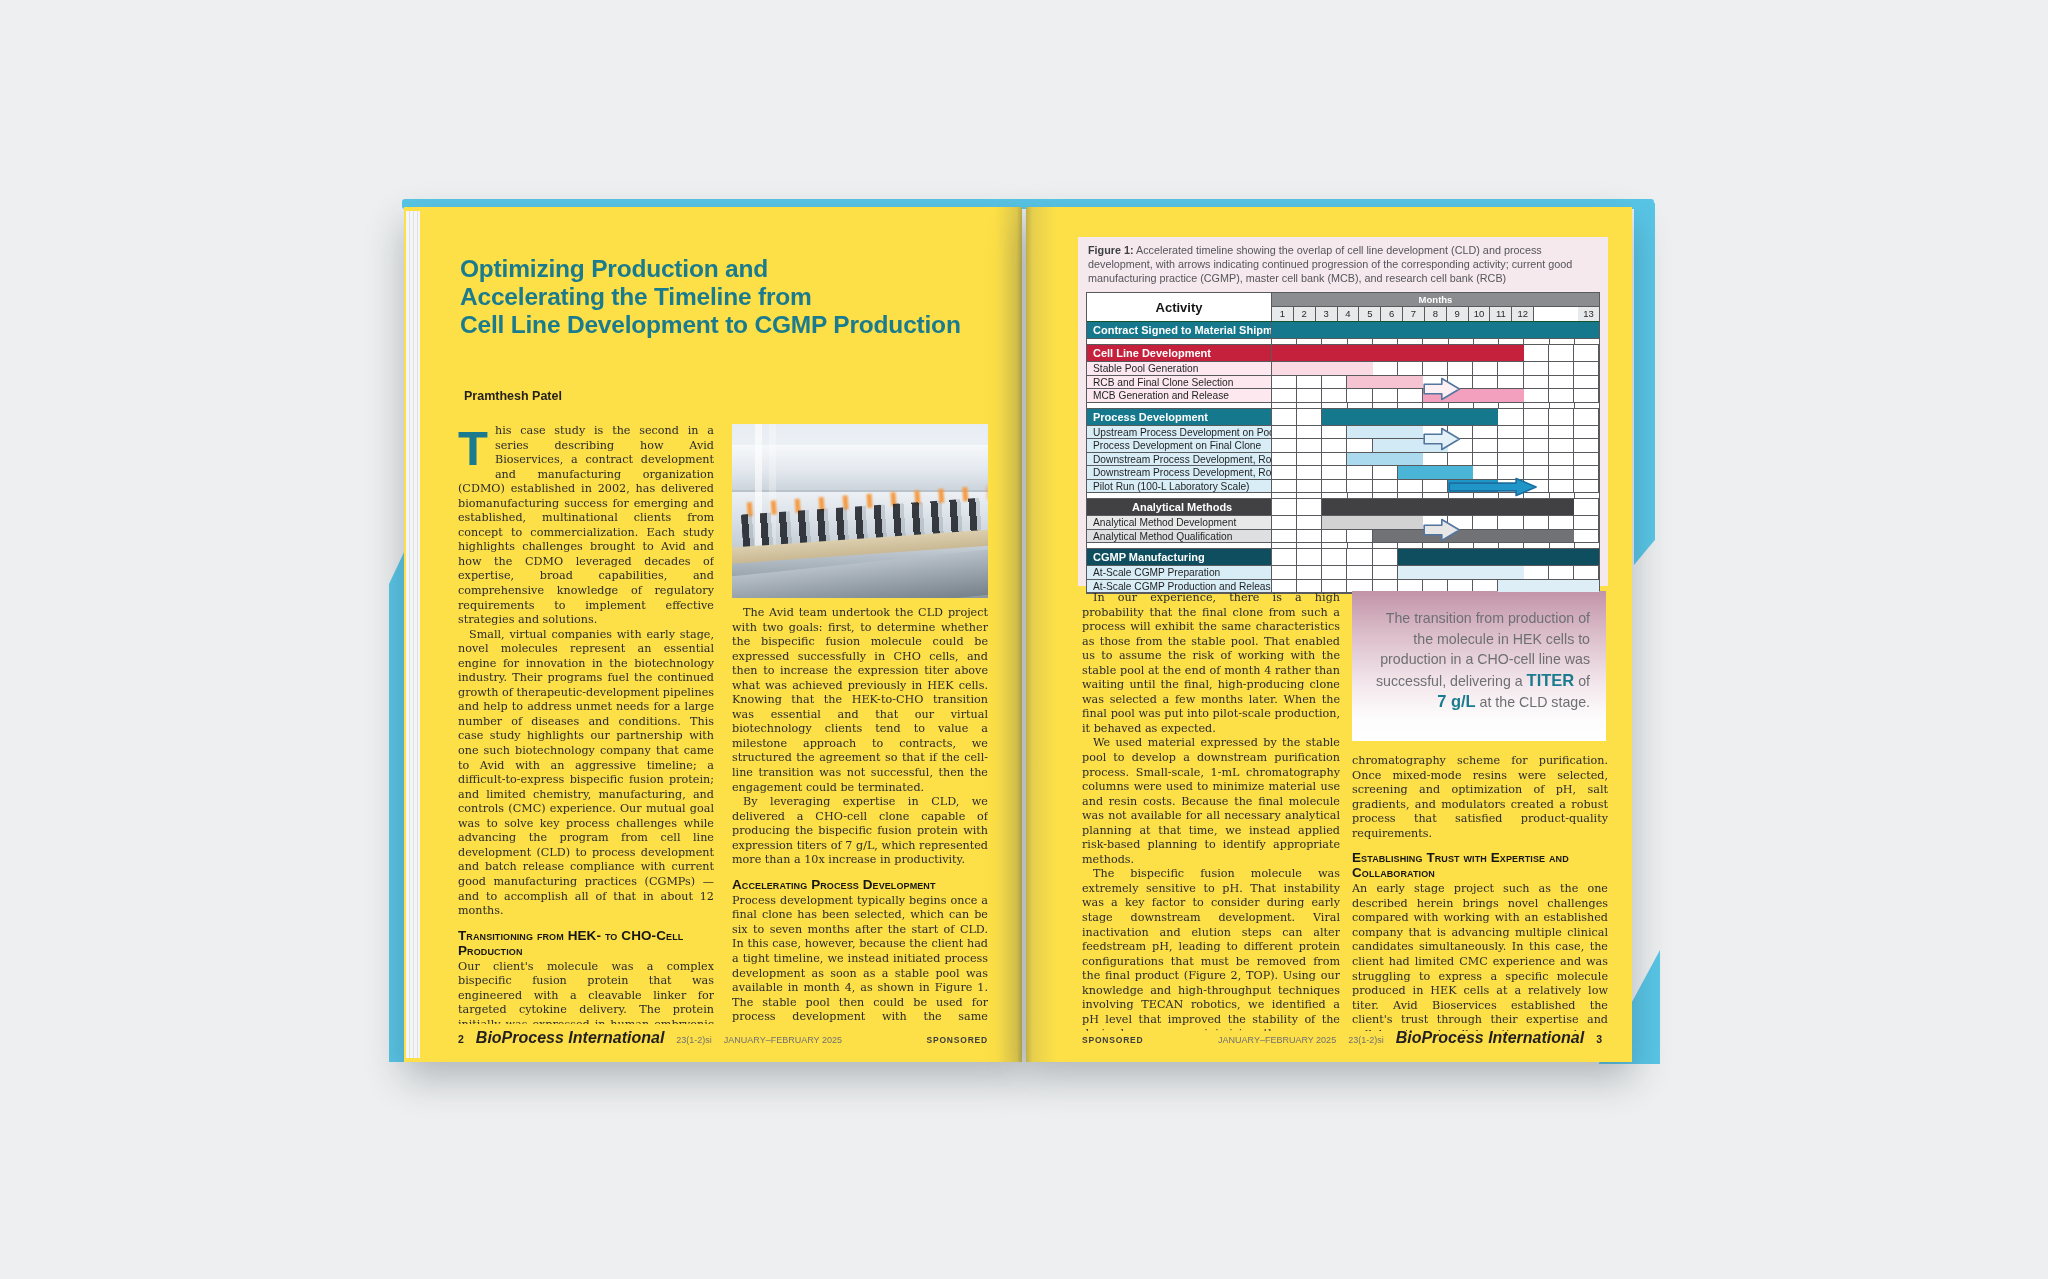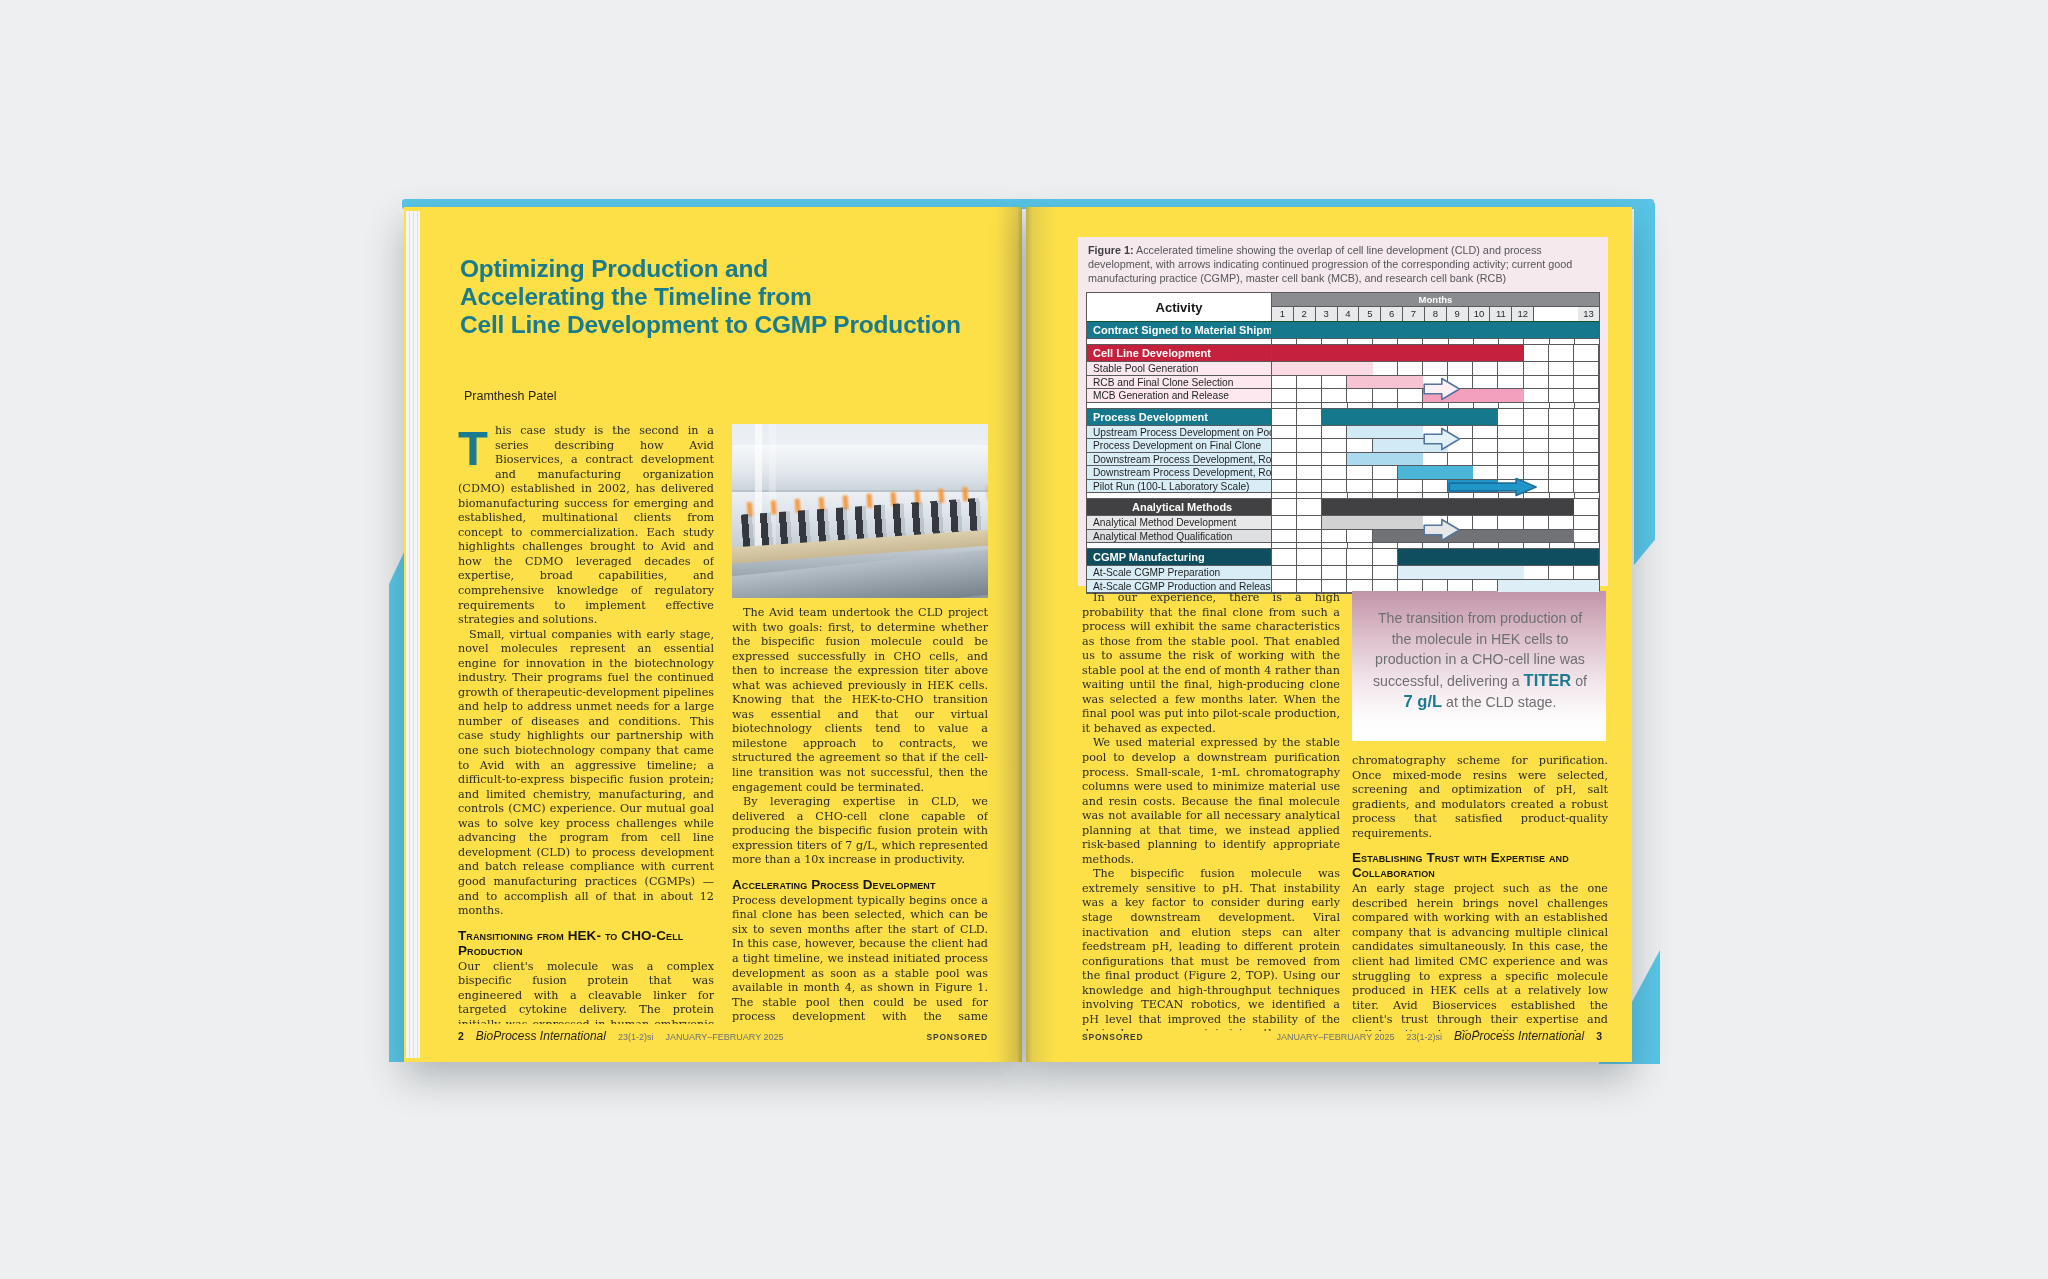--- a/index.html
+++ b/index.html
@@ -19,21 +19,21 @@
   .page-left::before{content:"";position:absolute;left:2px;top:4px;bottom:4px;width:14px;
     background:repeating-linear-gradient(90deg,#f4f5f6 0 3px,#dfe1e3 3px 4px);}
   .gutter-l{position:absolute;right:0;top:0;bottom:0;width:26px;
     background:linear-gradient(90deg,rgba(0,0,0,0) 0%,rgba(90,100,110,.16) 80%,rgba(55,65,75,.32) 100%);}
   .gutter-r{position:absolute;left:0;top:0;bottom:0;width:30px;
     background:linear-gradient(270deg,rgba(0,0,0,0) 0%,rgba(90,100,110,.14) 78%,rgba(55,65,75,.30) 100%);}
 
   
   .title{position:absolute;left:56px;top:48px;width:520px;
     font-size:24.5px;line-height:28px;font-weight:bold;color:#1a7a8e;letter-spacing:-0.2px;}
-  .author{position:absolute;left:54px;top:182px;font-size:12.5px;font-weight:normal;color:#231f20;padding-left:6px;}
+  .author{position:absolute;left:54px;top:182px;font-size:12.5px;font-weight:bold;color:#231f20;padding-left:6px;}
   .col{position:absolute;top:217px;width:256px;height:600px;overflow:hidden;
     font-family:"DejaVu Serif",serif;font-size:11.2px;line-height:14.55px;color:#2a2a2c;text-align:justify;}
   .colL1{left:54px;}
   .colL2{left:328px;}
   .col p{margin:0;}
   .col p.ind{text-indent:11px;}
   .dropcap{float:left;font-family:"Liberation Sans",sans-serif;font-weight:bold;color:#1a7a8e;
     font-size:49px;line-height:40px;padding:4px 7px 0 0;}
   .shead{font-family:"Liberation Sans",sans-serif;font-variant:small-caps;font-weight:bold;
     font-size:13.5px;line-height:15px;color:#161617;margin:9px 0 2px 0;text-align:left;letter-spacing:.1px;}
@@ -52,21 +52,21 @@
   .photo .base{position:absolute;left:-6%;right:-6%;bottom:-6%;height:26%;
     background:linear-gradient(180deg,#b7c0c9,#78828b);transform:rotate(-6deg);}
   .photo .glass{position:absolute;left:9%;top:0;width:7px;bottom:26%;background:rgba(255,255,255,.6);
     box-shadow:14px 0 0 rgba(255,255,255,.28);}
 
   .pfoot{position:absolute;top:822px;font-size:9px;color:#6f7073;}
   .pfoot .cluster{display:flex;align-items:baseline;gap:12px;}
   .pfoot-left{left:54px;right:34px;display:flex;justify-content:space-between;align-items:baseline;}
   .pfoot-right{left:56px;right:30px;display:flex;justify-content:space-between;align-items:baseline;}
   .pnum{font-weight:bold;color:#231f20;font-size:10.5px;}
-  .brand{font-weight:normal;font-style:italic;color:#231f20;font-size:12px;}
+  .brand{font-weight:bold;font-style:italic;color:#231f20;font-size:16px;}
   .sponsored{font-weight:bold;letter-spacing:.8px;color:#3c3d40;font-size:8.5px;}
 
   
   .fig-panel{position:absolute;left:52px;top:30px;width:530px;height:349px;background:#f5e9ed;}
   .fig-caption{padding:7px 10px 4px 10px;font-size:10.8px;line-height:13.8px;color:#54555a;text-align:left;}
   .fig-caption b{color:#3e3f43;}
   .gantt{position:relative;margin:3px auto 0 auto;width:514px;background:#fff;
     border:1.6px solid #595a5e;box-sizing:border-box;}
   .g-hrow{display:flex;border-bottom:1px solid #14532d;}
   .g-lab{width:185px;flex:none;border-right:1.6px solid #595a5e;box-sizing:border-box;
@@ -89,21 +89,21 @@
   .g-cell{flex:1;border-right:1px solid #595a5e;}
   .g-cell:last-child{border-right:none;}
   .g-bar{position:absolute;top:0;bottom:0;z-index:1;}
   .g-arrows{position:absolute;inset:0;z-index:3;pointer-events:none;}
 
   
   .colR1{left:56px;top:384px;width:258px;height:440px;}
   .colR2{left:326px;top:384px;width:256px;height:440px;}
   .callout{width:254px;height:150px;box-sizing:border-box;padding:17px 16px 0 18px;margin-bottom:13px;
     background:linear-gradient(180deg,#c294a8 0%,#dcbfcb 30%,#f3e7ec 62%,#fdfcfc 85%,#ffffff 100%);
-    font-family:"Liberation Sans",sans-serif;font-size:14.2px;line-height:20.5px;color:#6e6f73;text-align:center;}
+    font-family:"Liberation Sans",sans-serif;font-size:14.2px;line-height:20.5px;color:#6e6f73;text-align:right;}
   .callout .hl{color:#1a7a8e;font-weight:bold;font-size:16.5px;}
 </style>
 </head>
 <body>
 
 <div>
 
   <div class="cover-top"></div>
   <div class="cover-right"></div>
   <div class="cover-left"></div>

